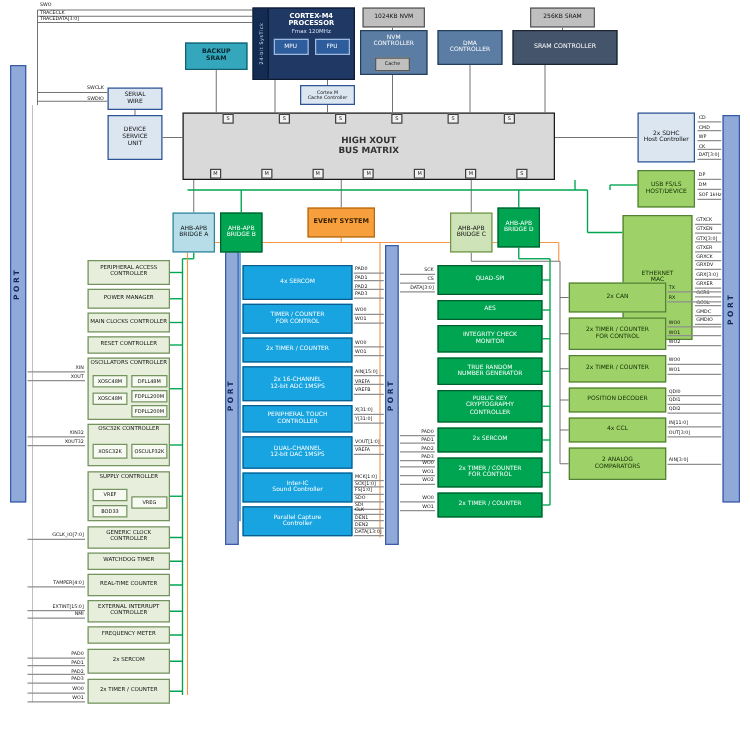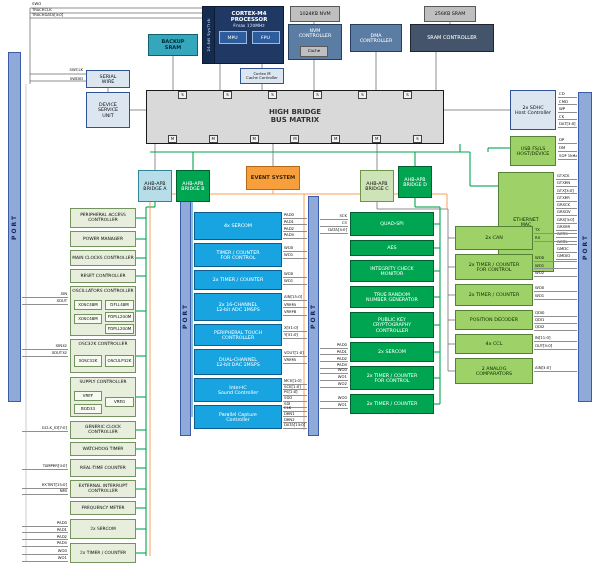--- a/index.html
+++ b/index.html
@@ -180,21 +180,21 @@
   <div class="sigstack plain ar" style="left:40px;top:68px;width:44px;height:14px">
       <div class="sig">SWCLK</div>
       <div class="sig">SWDIO</div>
     </div>
   <div class="blk pale" style="left:86px;top:70px;width:44px;height:18px">SERIAL
 WIRE</div>
   <div class="blk pale" style="left:86px;top:92px;width:44px;height:36px">DEVICE
 SERVICE
 UNIT</div>
 
-  <div class="blk matrix" style="left:146px;top:90px;width:298px;height:54px">HIGH BRIDGE
+  <div class="blk matrix" style="left:146px;top:90px;width:298px;height:54px">HIGH XOUT
 BUS MATRIX</div>
   <div class="mports" style="left:160px;top:91px;width:270px;height:8px">
       <div class="mport">S</div>
       <div class="mport">S</div>
       <div class="mport">S</div>
       <div class="mport">S</div>
       <div class="mport">S</div>
       <div class="mport">S</div>
     </div>
   <div class="mports" style="left:152px;top:135px;width:286px;height:8px">

